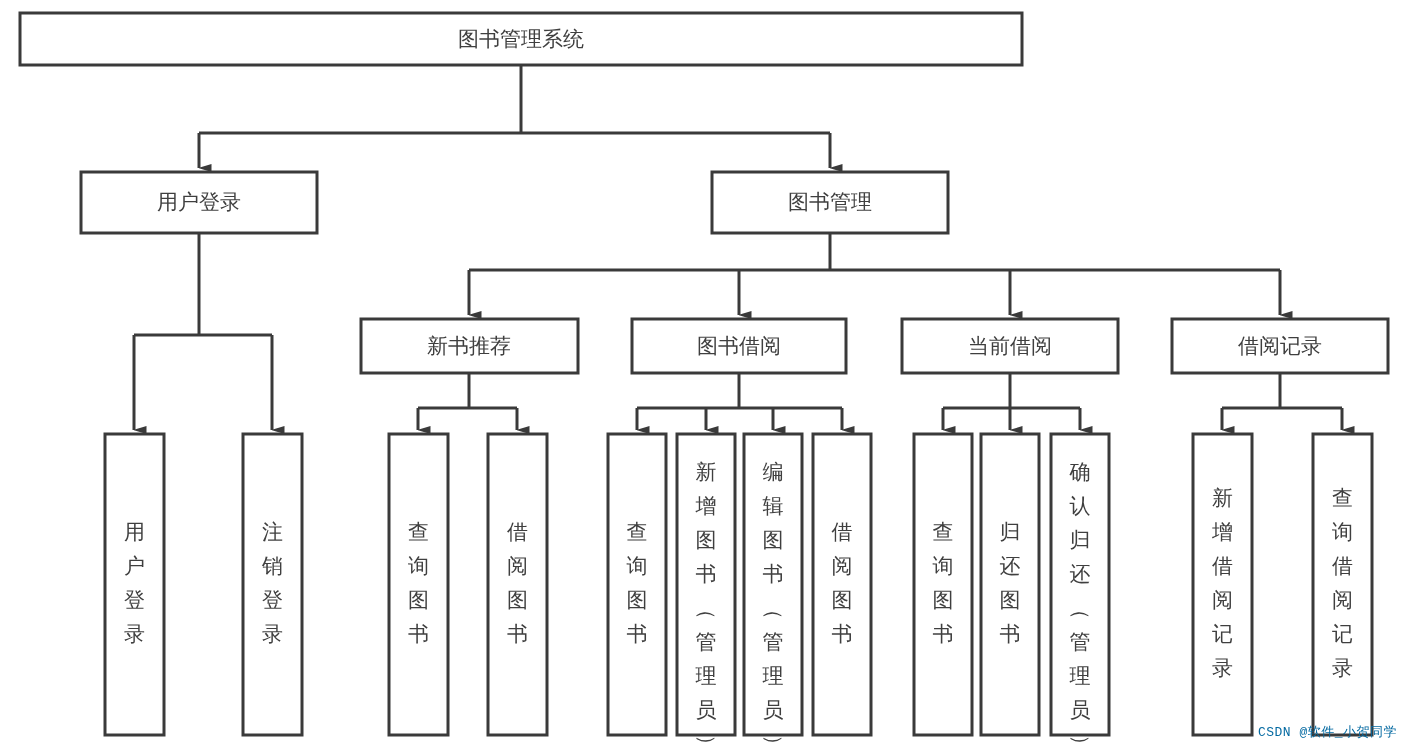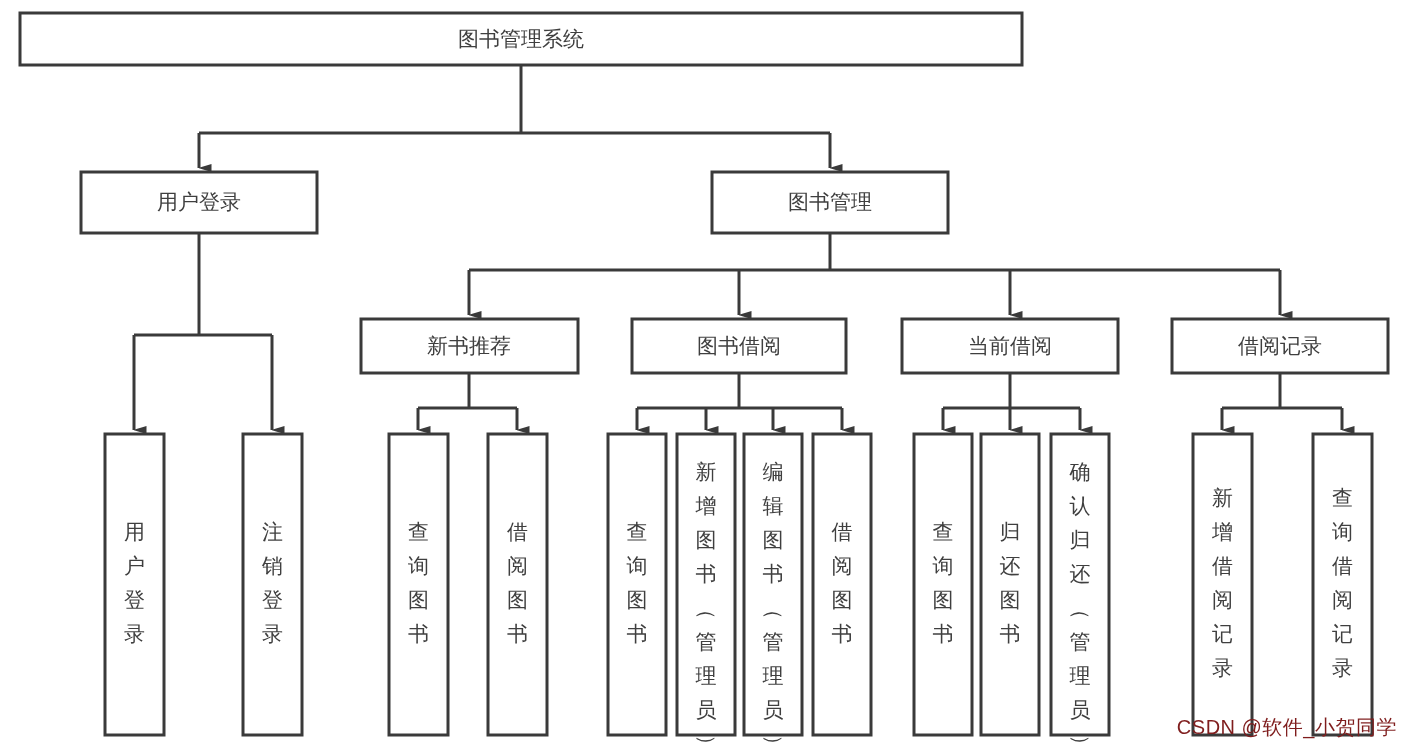--- a/index.html
+++ b/index.html
@@ -48,23 +48,23 @@
   .node-label-vertical {
     font-family: "Liberation Sans", "DejaVu Sans", sans-serif;
     fill: #3f3f3f;
     font-size: 21px;
     text-anchor: middle;
   }
   .watermark {
     position: absolute;
     right: 8px;
     bottom: 6px;
-    font-family: Liberation Sans, sans-serif;
-    font-size: 20px;
-    color: #7f1d1d;
+    font-family: Liberation Mono, monospace;
+    font-size: 13px;
+    color: #0369a1;
     white-space: nowrap;
     letter-spacing: 0.5px;
   }
 </style>
 </head>
 <body>
 
 <div id="diagram-root">
 
   <svg class="diagram" viewBox="0 0 1405 747" xmlns="http://www.w3.org/2000/svg">

